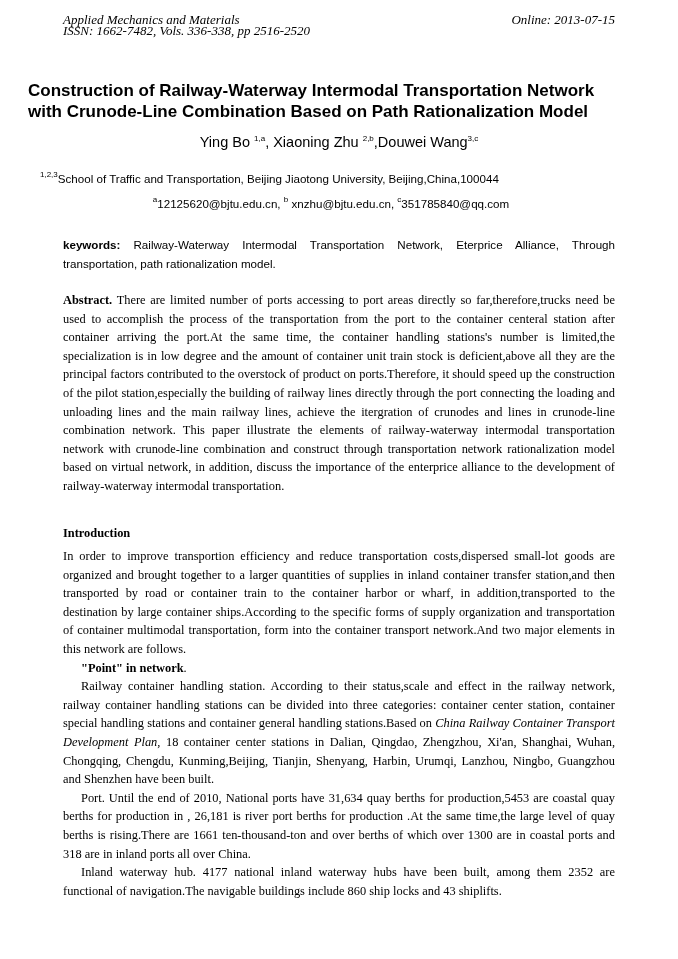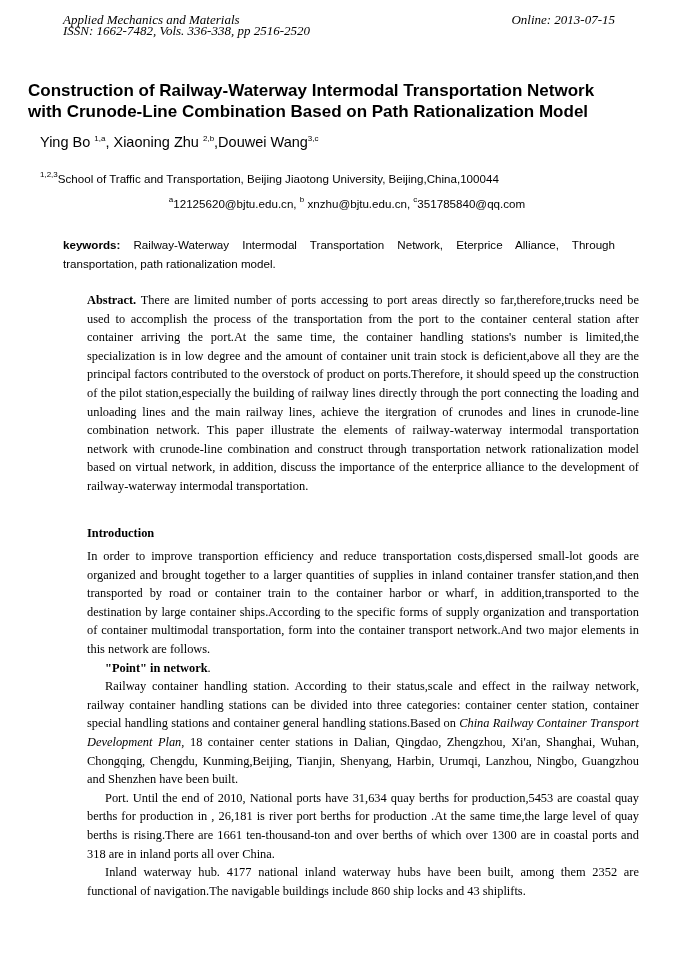--- a/index.html
+++ b/index.html
@@ -1,26 +1,26 @@
 <!DOCTYPE html>
 <html><head>
 <meta charset="utf-8">
 <style>
   html, body { margin: 0; padding: 0; background: #ffffff; }
   body { width: 678px; height: 959px; position: relative; overflow: hidden; color: #000; }
   .hdr { position: absolute; top: 14px; left: 63px; width: 552px; font-family: "Liberation Serif", serif; font-style: italic; font-size: 13px; line-height: 11px; }
   .hdr .online { position: absolute; right: 0; top: 0; }
   .title { position: absolute; top: 80px; left: 28px; width: 598px; text-align: left; font-family: "Liberation Sans", sans-serif; font-weight: bold; font-size: 17px; line-height: 21px; }
-  .authors { position: absolute; top: 134px; left: 40px; width: 598px; font-family: "Liberation Sans", sans-serif; font-size: 14.5px; }
+  .authors { position: absolute; top: 134px; left: 40px; width: 598px; text-align: center; font-family: "Liberation Sans", sans-serif; font-size: 14.5px; }
   .authors sup, .affil sup, .emails sup { font-size: 8px; vertical-align: 6px; line-height: 0; }
   .affil { position: absolute; top: 172px; left: 40px; width: 598px; text-align: left; font-family: "Liberation Sans", sans-serif; font-size: 11.6px; }
-  .emails { position: absolute; top: 197px; left: 48px; width: 598px; text-align: center; font-family: "Liberation Sans", sans-serif; font-size: 11.6px; }
+  .emails { position: absolute; top: 197px; left: 32px; width: 598px; text-align: center; font-family: "Liberation Sans", sans-serif; font-size: 11.6px; }
   .keywords { position: absolute; top: 235px; left: 63px; width: 552px; font-family: "Liberation Sans", sans-serif; font-size: 11.6px; line-height: 19px; text-align: justify; }
   .keywords b { font-weight: bold; }
-  .body { position: absolute; left: 63px; width: 552px; font-family: "Liberation Serif", serif; font-size: 12.4px; line-height: 18.6px; text-align: justify; margin-left: 24px; }
+  .body { position: absolute; left: 63px; width: 552px; font-family: "Liberation Serif", serif; font-size: 12.4px; line-height: 18.6px; text-align: justify; }
   .abstract { top: 291px; }
   .intro-h { top: 524px; font-weight: bold; }
   .intro { top: 547px; }
   .body p { margin: 0; }
   .indent { text-indent: 18px; }
   b.lead { font-weight: bold; }
 </style>
 </head>
 <body>
 

